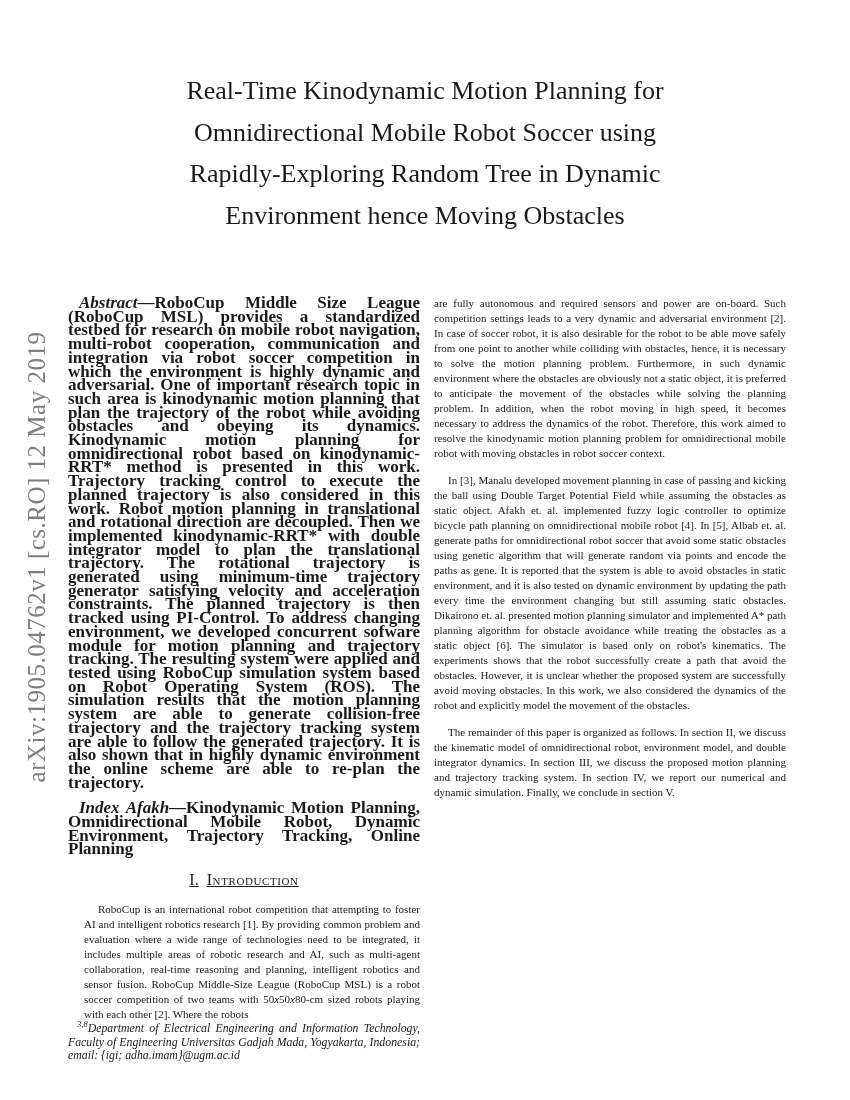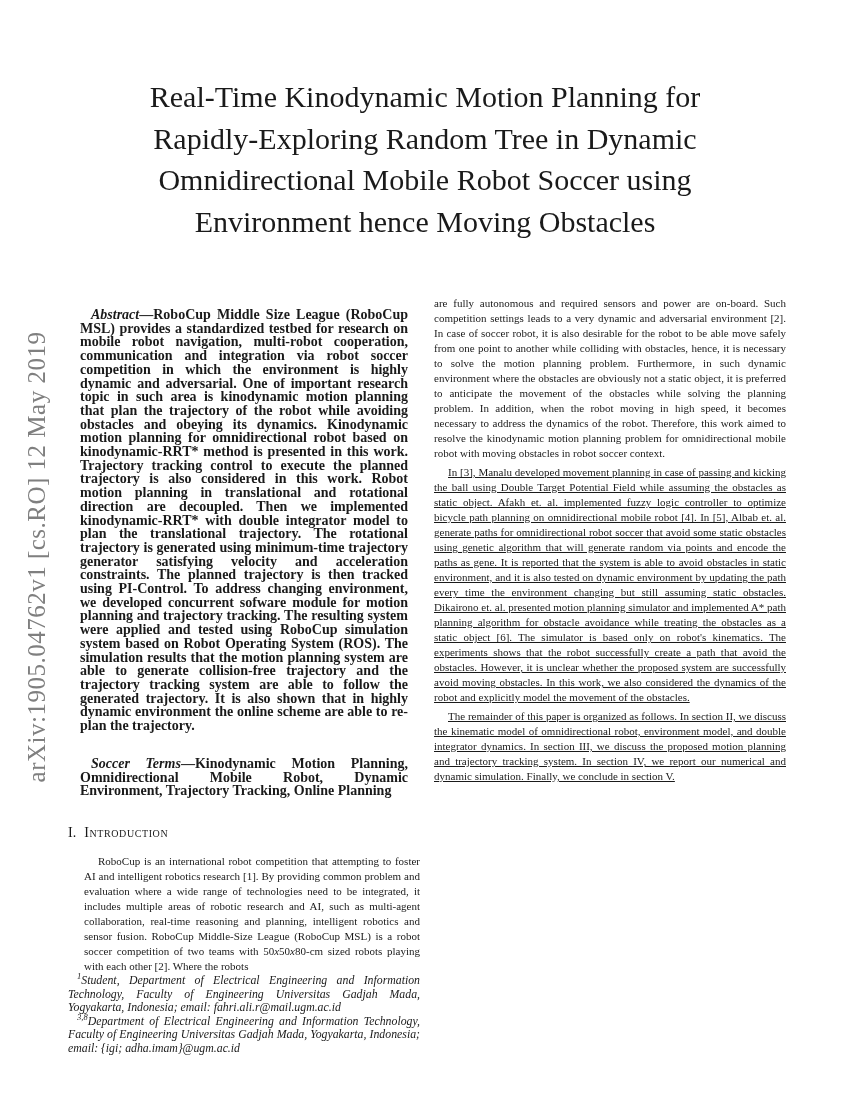--- a/index.html
+++ b/index.html
@@ -24,23 +24,23 @@
     white-space: nowrap;
     transform: translate(-50%, -50%) rotate(-90deg);
     font-size: 25px;
     letter-spacing: 0.5px;
     color: #7f7f7f;
     font-family: "Liberation Serif", serif;
   }
   
   .title-block {
     position: absolute;
-    top: 76px; left: 45px; right: 45px;
+    top: 70px; left: 45px; right: 45px;
     text-align: center;
-    font-size: 30px;
+    font-size: 26px;
     line-height: 41.5px;
     font-weight: 400;
   }
   
   .authors {
     position: absolute;
     top: 240px; left: 0; right: 0;
     text-align: center;
     font-size: 15.5px;
   }
@@ -53,47 +53,49 @@
   }
   .col-left {
     left: 68px;
     height: 716px;
     display: flex;
     flex-direction: column;
   }
   .col-right { left: 434px; }
   
   .abstract, .index-terms {
-    margin: 12px;
-    font-size: 14px;
+    margin: 0;
+    font-size: 17px;
     line-height: 13.7px;
     font-weight: 700;
     text-align: justify;
     text-indent: 11px;
   }
   .index-terms { margin-top: 12px; }
   .lead-label { font-style: italic; font-weight: 700; }
   
   .sec-heading {
     margin: 15px 0 0 0;
-    font-size: 14px;
+    font-size: 16px;
     font-weight: 400;
+    text-align: center;
+    text-decoration: underline;
   }
   .sec-num { margin-right: 8px; }
   .smallcaps { font-variant: small-caps; letter-spacing: 0.6px; }
   
   .body-par {
     margin: 0;
     font-size: 11px;
     line-height: 15px;
     text-align: justify;
   }
   .intro-par { margin-top: 13px; margin-left: 16px; }
   .indent { text-indent: 14px; }
-  .spaced { margin-top: 4px; text-decoration: underline; }
+  .spaced { margin-top: 12px; }
   .mvar { font-style: italic; }
   
   .footnotes {
     margin-top: auto;
     font-size: 11.8px;
     line-height: 13.6px;
     font-style: italic;
     text-align: justify;
   }
   .footnote { margin: 0; text-indent: 9px; }
@@ -103,47 +105,44 @@
 <body>
 
 <div class="page">
 
   <div class="stamp-anchor">
     <span class="stamp-text">arXiv:1905.04762v1  [cs.RO]  12 May 2019</span>
   </div>
 
   <header class="title-block">
     <div>Real-Time Kinodynamic Motion Planning for</div>
+    <div>Omnidirectional Mobile Robot Soccer using</div>
     <div>Rapidly-Exploring Random Tree in Dynamic</div>
-    <div>Omnidirectional Mobile Robot Soccer using</div>
     <div>Environment hence Moving Obstacles</div>
   </header>
 
 
   <section class="col col-left">
     <p class="abstract">
       <span class="lead-label">Abstract</span><span>—RoboCup Middle Size League (RoboCup MSL) provides a standardized testbed for research on mobile robot navigation, multi-robot cooperation, communication and integration via robot soccer competition in which the environment is highly dynamic and adversarial. One of important research topic in such area is kinodynamic motion planning that plan the trajectory of the robot while avoiding obstacles and obeying its dynamics. Kinodynamic motion planning for omnidirectional robot based on kinodynamic-RRT* method is presented in this work. Trajectory tracking control to execute the planned trajectory is also considered in this work. Robot motion planning in translational and rotational direction are decoupled. Then we implemented kinodynamic-RRT* with double integrator model to plan the translational trajectory. The rotational trajectory is generated using minimum-time trajectory generator satisfying velocity and acceleration constraints. The planned trajectory is then tracked using PI-Control. To address changing environment, we developed concurrent sofware module for motion planning and trajectory tracking. The resulting system were applied and tested using RoboCup simulation system based on Robot Operating System (ROS). The simulation results that the motion planning system are able to generate collision-free trajectory and the trajectory tracking system are able to follow the generated trajectory. It is also shown that in highly dynamic environment the online scheme are able to re-plan the trajectory.</span>
     </p>
 
     <p class="index-terms">
-      <span class="lead-label">Soccer Terms</span><span>—Kinodynamic Motion Planning, Omnidirectional Mobile Robot, Dynamic Environment, Trajectory Tracking, Online Planning</span>
+      <span class="lead-label">Index Afakh</span><span>—Kinodynamic Motion Planning, Omnidirectional Mobile Robot, Dynamic Environment, Trajectory Tracking, Online Planning</span>
     </p>
 
     <h2 class="sec-heading">
       <span class="sec-num">I.</span><span class="smallcaps">Introduction</span>
     </h2>
 
     <p class="body-par intro-par indent">
       <span>RoboCup is an international robot competition that attempting to foster AI and intelligent robotics research [1]. By providing common problem and evaluation where a wide range of technologies need to be integrated, it includes multiple areas of robotic research and AI, such as multi-agent collaboration, real-time reasoning and planning, intelligent robotics and sensor fusion. RoboCup Middle-Size League (RoboCup MSL) is a robot soccer competition of two teams with </span><span>50</span><span class="mvar">x</span><span>50</span><span class="mvar">x</span><span>80</span><span>-cm sized robots playing with each other [2]. Where the robots</span>
     </p>
 
     <div class="footnotes">
-      <p class="footnote">
-        <sup>1</sup><span>Student, Department of Electrical Engineering and Information Technology, Faculty of Engineering Universitas Gadjah Mada, Yogyakarta, Indonesia; email: fahri.ali.r@mail.ugm.ac.id</span>
-      </p>
       <p class="footnote">
         <sup>3,8</sup><span>Department of Electrical Engineering and Information Technology, Faculty of Engineering Universitas Gadjah Mada, Yogyakarta, Indonesia; email: {igi; adha.imam}@ugm.ac.id</span>
       </p>
     </div>
   </section>
 
   <section class="col col-right">
     <p class="body-par">are fully autonomous and required sensors and power are on-board. Such competition settings leads to a very dynamic and adversarial environment [2]. In case of soccer robot, it is also desirable for the robot to be able move safely from one point to another while colliding with obstacles, hence, it is necessary to solve the motion planning problem. Furthermore, in such dynamic environment where the obstacles are obviously not a static object, it is preferred to anticipate the movement of the obstacles while solving the planning problem. In addition, when the robot moving in high speed, it becomes necessary to address the dynamics of the robot. Therefore, this work aimed to resolve the kinodynamic motion planning problem for omnidirectional mobile robot with moving obstacles in robot soccer context.</p>
     <p class="body-par indent spaced">In [3], Manalu developed movement planning in case of passing and kicking the ball using Double Target Potential Field while assuming the obstacles as static object. Afakh et. al. implemented fuzzy logic controller to optimize bicycle path planning on omnidirectional mobile robot [4]. In [5], Albab et. al. generate paths for omnidirectional robot soccer that avoid some static obstacles using genetic algorithm that will generate random via points and encode the paths as gene. It is reported that the system is able to avoid obstacles in static environment, and it is also tested on dynamic environment by updating the path every time the environment changing but still assuming static obstacles. Dikairono et. al. presented motion planning simulator and implemented A* path planning algorithm for obstacle avoidance while treating the obstacles as a static object [6]. The simulator is based only on robot's kinematics. The experiments shows that the robot successfully create a path that avoid the obstacles. However, it is unclear whether the proposed system are successfully avoid moving obstacles. In this work, we also considered the dynamics of the robot and explicitly model the movement of the obstacles.</p>
     <p class="body-par indent spaced">The remainder of this paper is organized as follows. In section II, we discuss the kinematic model of omnidirectional robot, environment model, and double integrator dynamics. In section III, we discuss the proposed motion planning and trajectory tracking system. In section IV, we report our numerical and dynamic simulation. Finally, we conclude in section V.</p>

